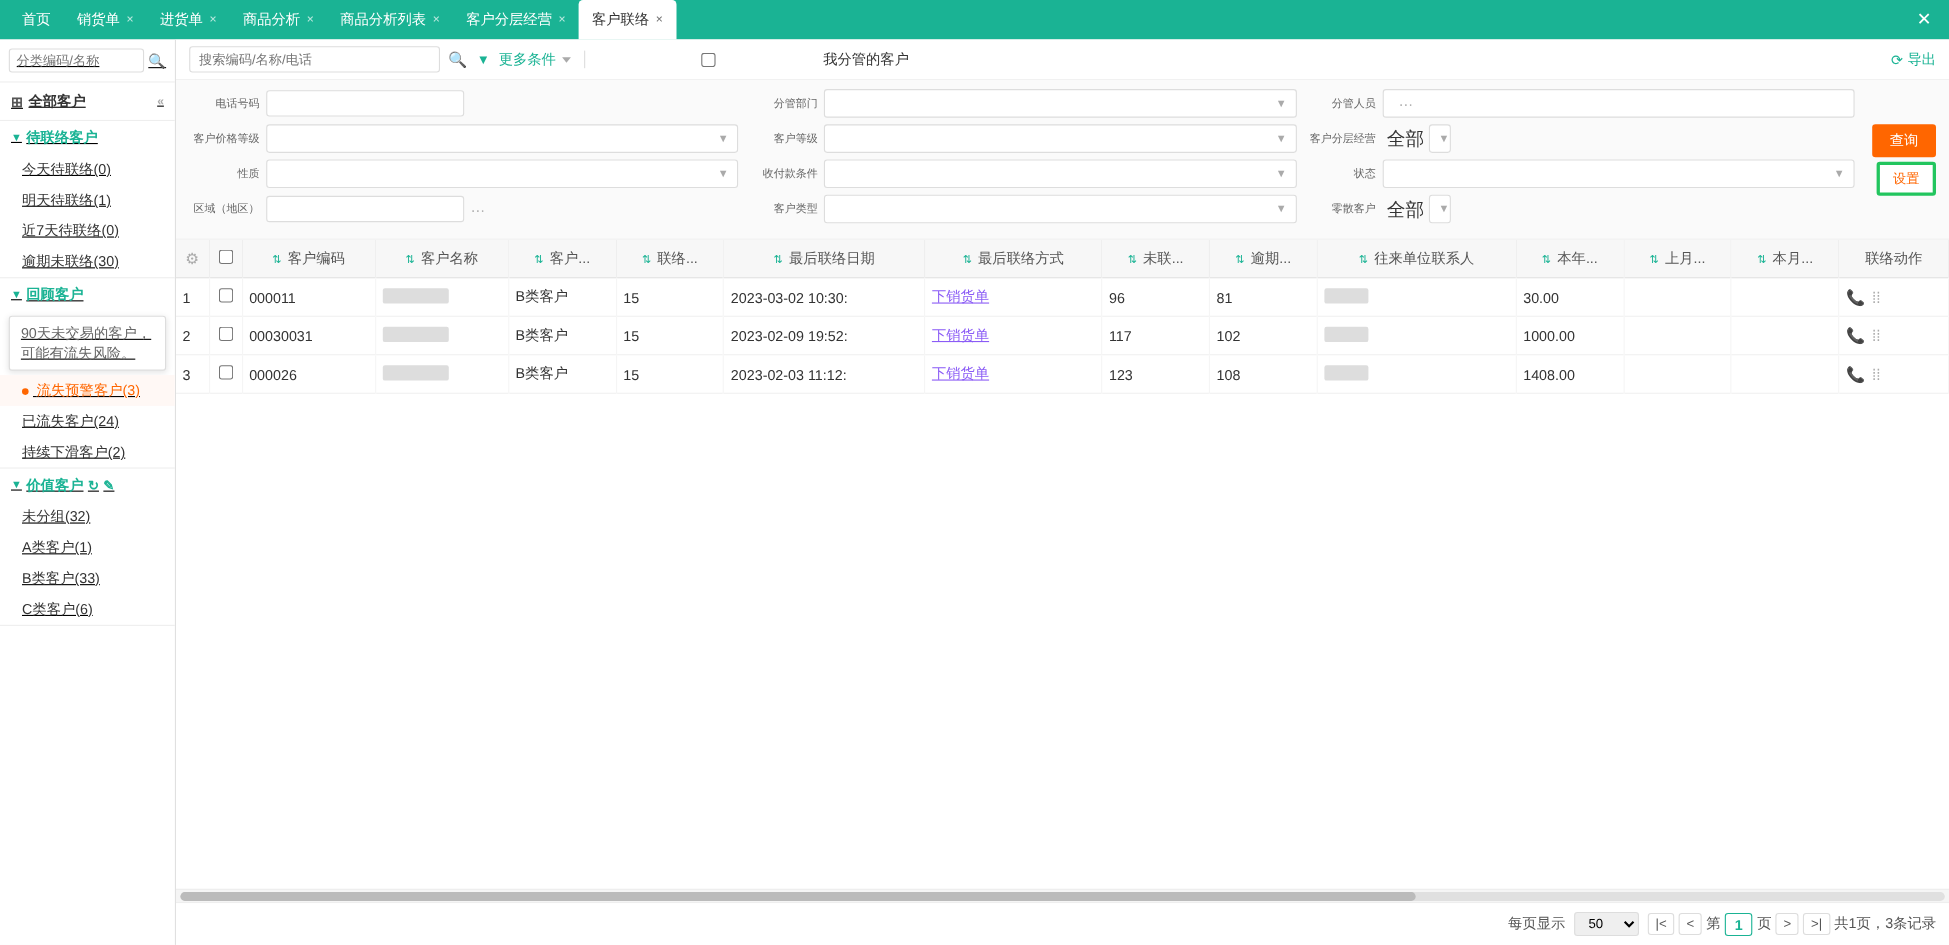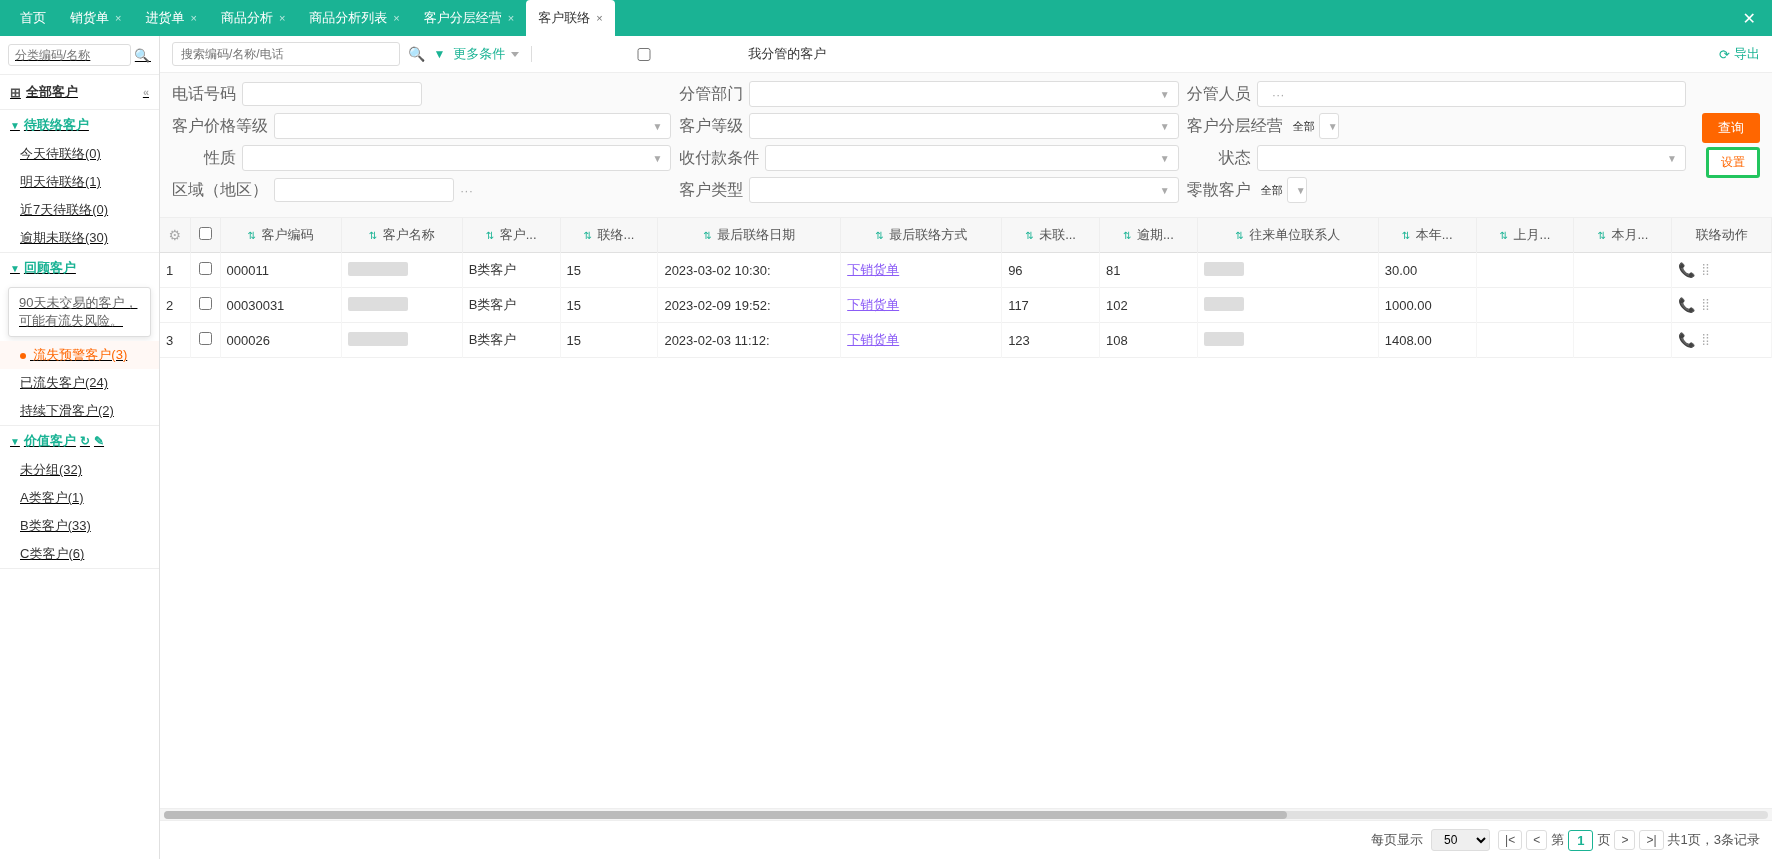--- a/index.html
+++ b/index.html
@@ -218,21 +218,21 @@
       margin-bottom: 6px;
       gap: 8px;
     }
     .filter-field {
       display: flex;
       align-items: center;
       flex: 1;
     }
     .filter-field label {
       color: #666;
-      font-size: 16px;
+      font-size: 10px;
       white-space: nowrap;
       min-width: 70px;
       text-align: right;
       padding-right: 6px;
     }
     .filter-field input, .filter-field .select-box {
       flex: 1;
       border: 1px solid #ddd;
       border-radius: 3px;
       padding: 4px 8px;
@@ -251,21 +251,21 @@
       margin-left: auto;
       color: #aaa;
       font-size: 10px;
     }
     .filter-field .more-btn {
       color: #aaa;
       cursor: pointer;
       padding: 0 6px;
     }
     .filter-field .inline-text {
-      font-size: 11px;
+      font-size: 17px;
       color: #333;
       padding: 0 4px;
     }
 
     
     .btn-query {
       background: #ff6600;
       color: white;
       border: none;
       border-radius: 3px;

